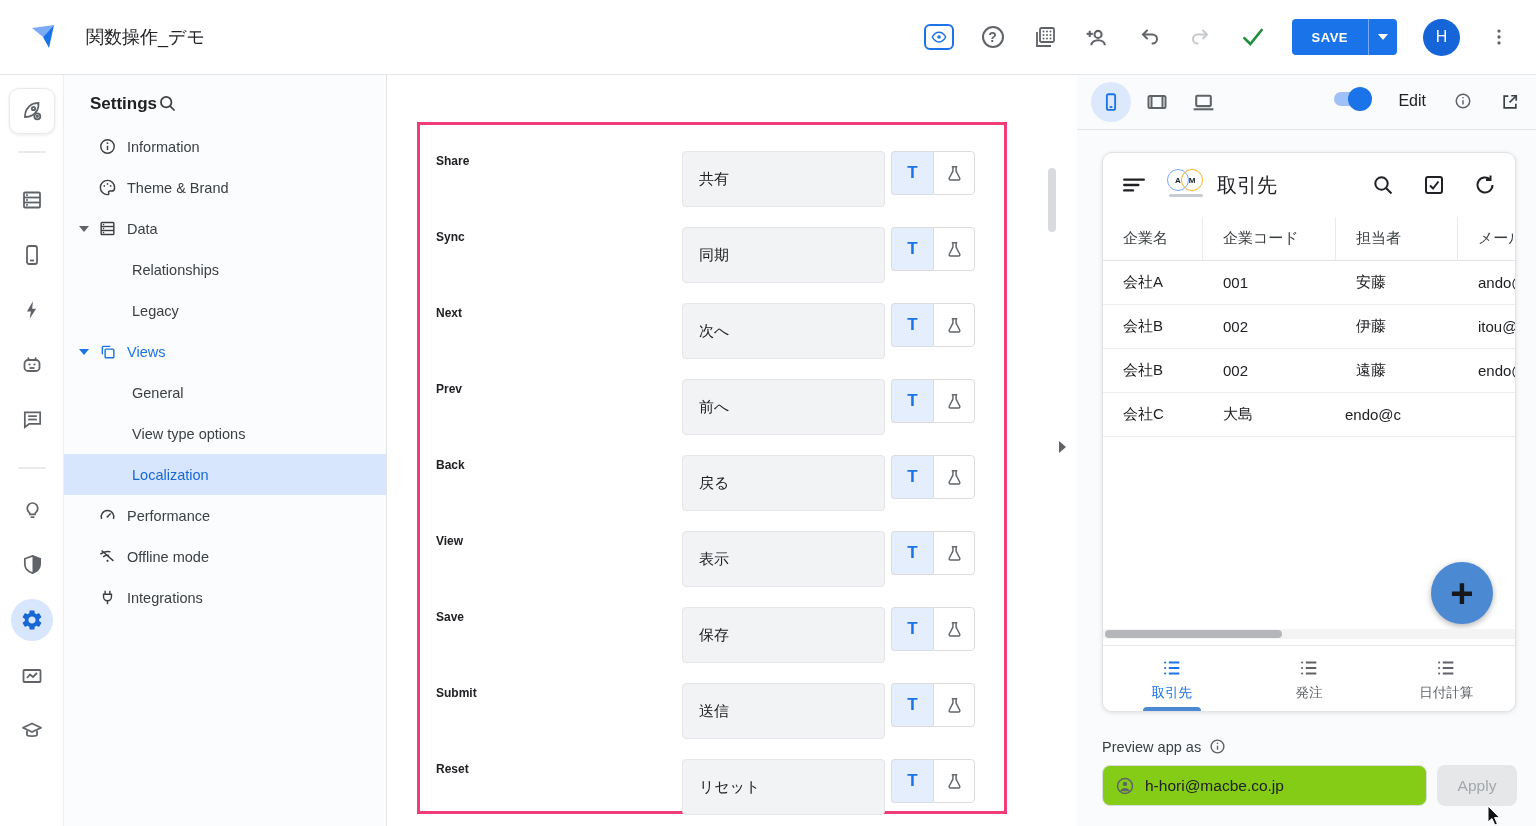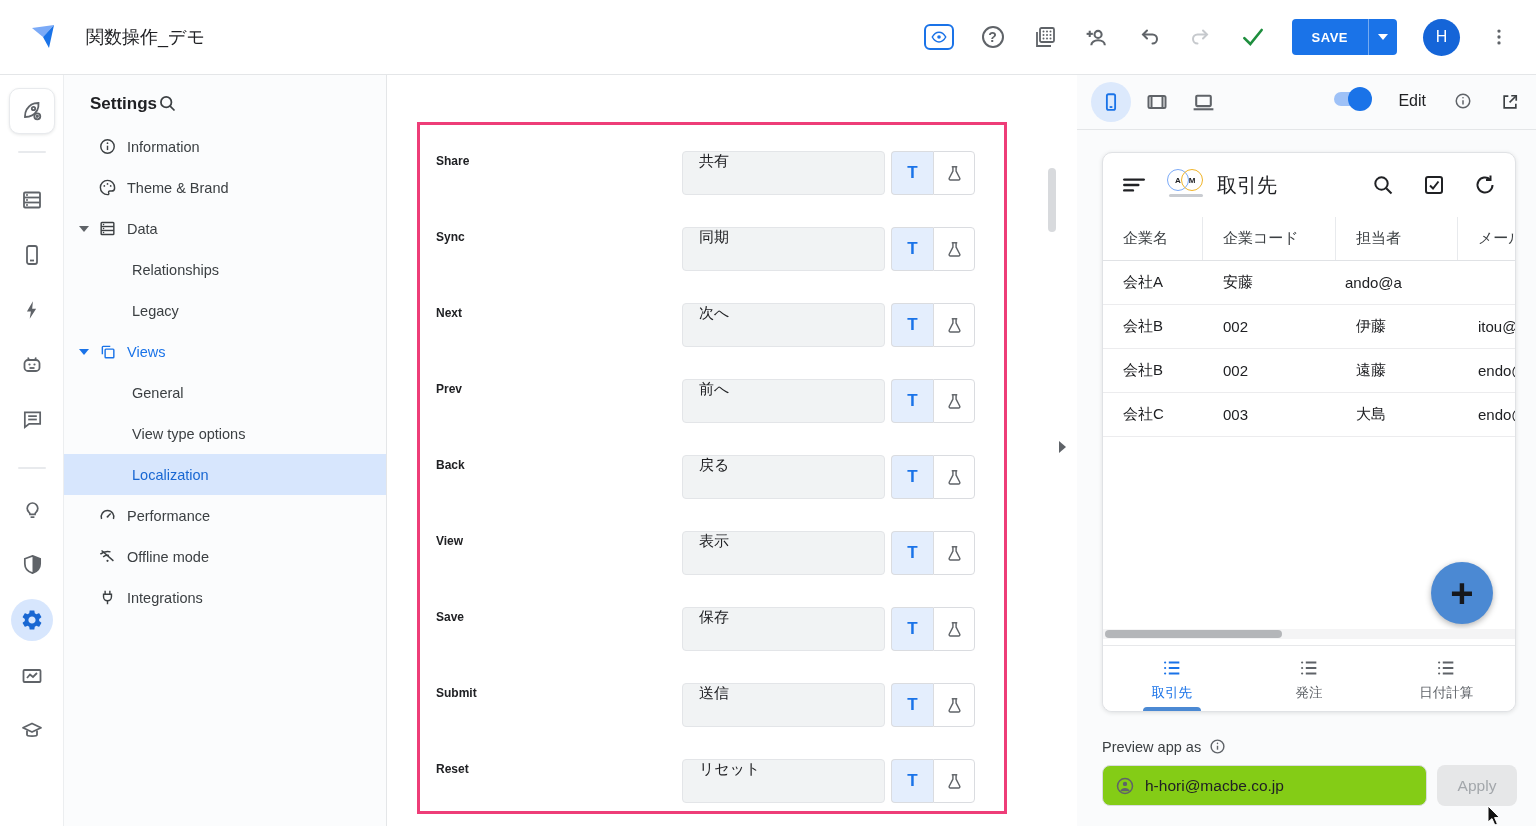--- a/index.html
+++ b/index.html
@@ -56,22 +56,22 @@
   .nav-item.active .nav-label { color:#1967d2; }
 
   
   .main { position:absolute; left:387px; top:75px; width:690px; height:751px; background:#fff; }
   .main-header { height:51px; display:flex; align-items:center; padding-left:20px;
     border-bottom:1px solid #e4e6e8; font-size:16.5px; font-weight:500; color:#202124; }
   .loc-box { position:absolute; left:30px; top:47px; width:590px; height:692px;
     border:3px solid #ee3d78; background:#fff; padding-top:26px; }
   .loc-row { display:flex; align-items:flex-start; height:44px; margin:0 0 32px 0; padding-left:16px; }
   .loc-label { width:246px; font-size:12px; font-weight:600; color:#202124; padding-top:3px; }
-  .loc-input { width:203px; height:44px; background:#f1f3f4; border:1px solid #e3e5e8; border-radius:4px;
-    display:flex; padding-left:16px; font-size:15px; color:#202124; cursor:text; }
+  .loc-input { width:203px; height:56px; background:#f1f3f4; border:1px solid #e3e5e8; border-radius:4px;
+    display:flex; align-items:center; padding-left:16px; font-size:15px; color:#202124; cursor:text; }
   .loc-btns { display:flex; margin-left:6px; }
   .btn-text { width:42px; height:44px; background:#e4eefd; border:1px solid #dadce0; border-right:none;
     border-radius:4px 0 0 4px; display:flex; align-items:center; justify-content:center;
     color:#1a73e8; font-size:17px; font-weight:700; cursor:pointer; }
   .btn-flask { width:42px; height:44px; background:#fff; border:1px solid #dadce0; border-radius:0 4px 4px 0;
     display:flex; align-items:center; justify-content:center; color:#5f6368; cursor:pointer; }
   .main-scrollthumb { position:absolute; left:661px; top:93px; width:8px; height:64px; background:#d8dadd; border-radius:4px; cursor:pointer; }
   .panel-handle { position:absolute; left:672px; top:366px; width:0; height:0; cursor:pointer;
     border-top:6px solid transparent; border-bottom:6px solid transparent; border-left:7px solid #5f6368; }
 
@@ -692,38 +692,38 @@
 
       <div class="papp-table">
         <div class="pt-headrow">
           <div class="pt-hcell c1">企業名</div>
           <div class="pt-hcell c2">企業コード</div>
           <div class="pt-hcell c3">担当者</div>
           <div class="pt-hcell c4">メールア</div>
         </div>
         <div class="pt-row">
           <div class="pt-cell c1">会社A</div>
+          <div class="pt-cell c2">001</div>
           <div class="pt-cell c3">安藤</div>
           <div class="pt-cell c4">ando@a</div>
         </div>
         <div class="pt-row">
           <div class="pt-cell c1">会社B</div>
           <div class="pt-cell c2">002</div>
           <div class="pt-cell c3">伊藤</div>
           <div class="pt-cell c4">itou@bl</div>
         </div>
         <div class="pt-row">
           <div class="pt-cell c1">会社B</div>
           <div class="pt-cell c2">002</div>
           <div class="pt-cell c3">遠藤</div>
           <div class="pt-cell c4">endo@b</div>
         </div>
         <div class="pt-row">
           <div class="pt-cell c1">会社C</div>
-          <div class="pt-cell c2">003</div>
           <div class="pt-cell c3">大島</div>
           <div class="pt-cell c4">endo@c</div>
         </div>
       </div>
 
       <div class="fab">
         <span>+</span>
       </div>
 
       <div class="hscroll">

